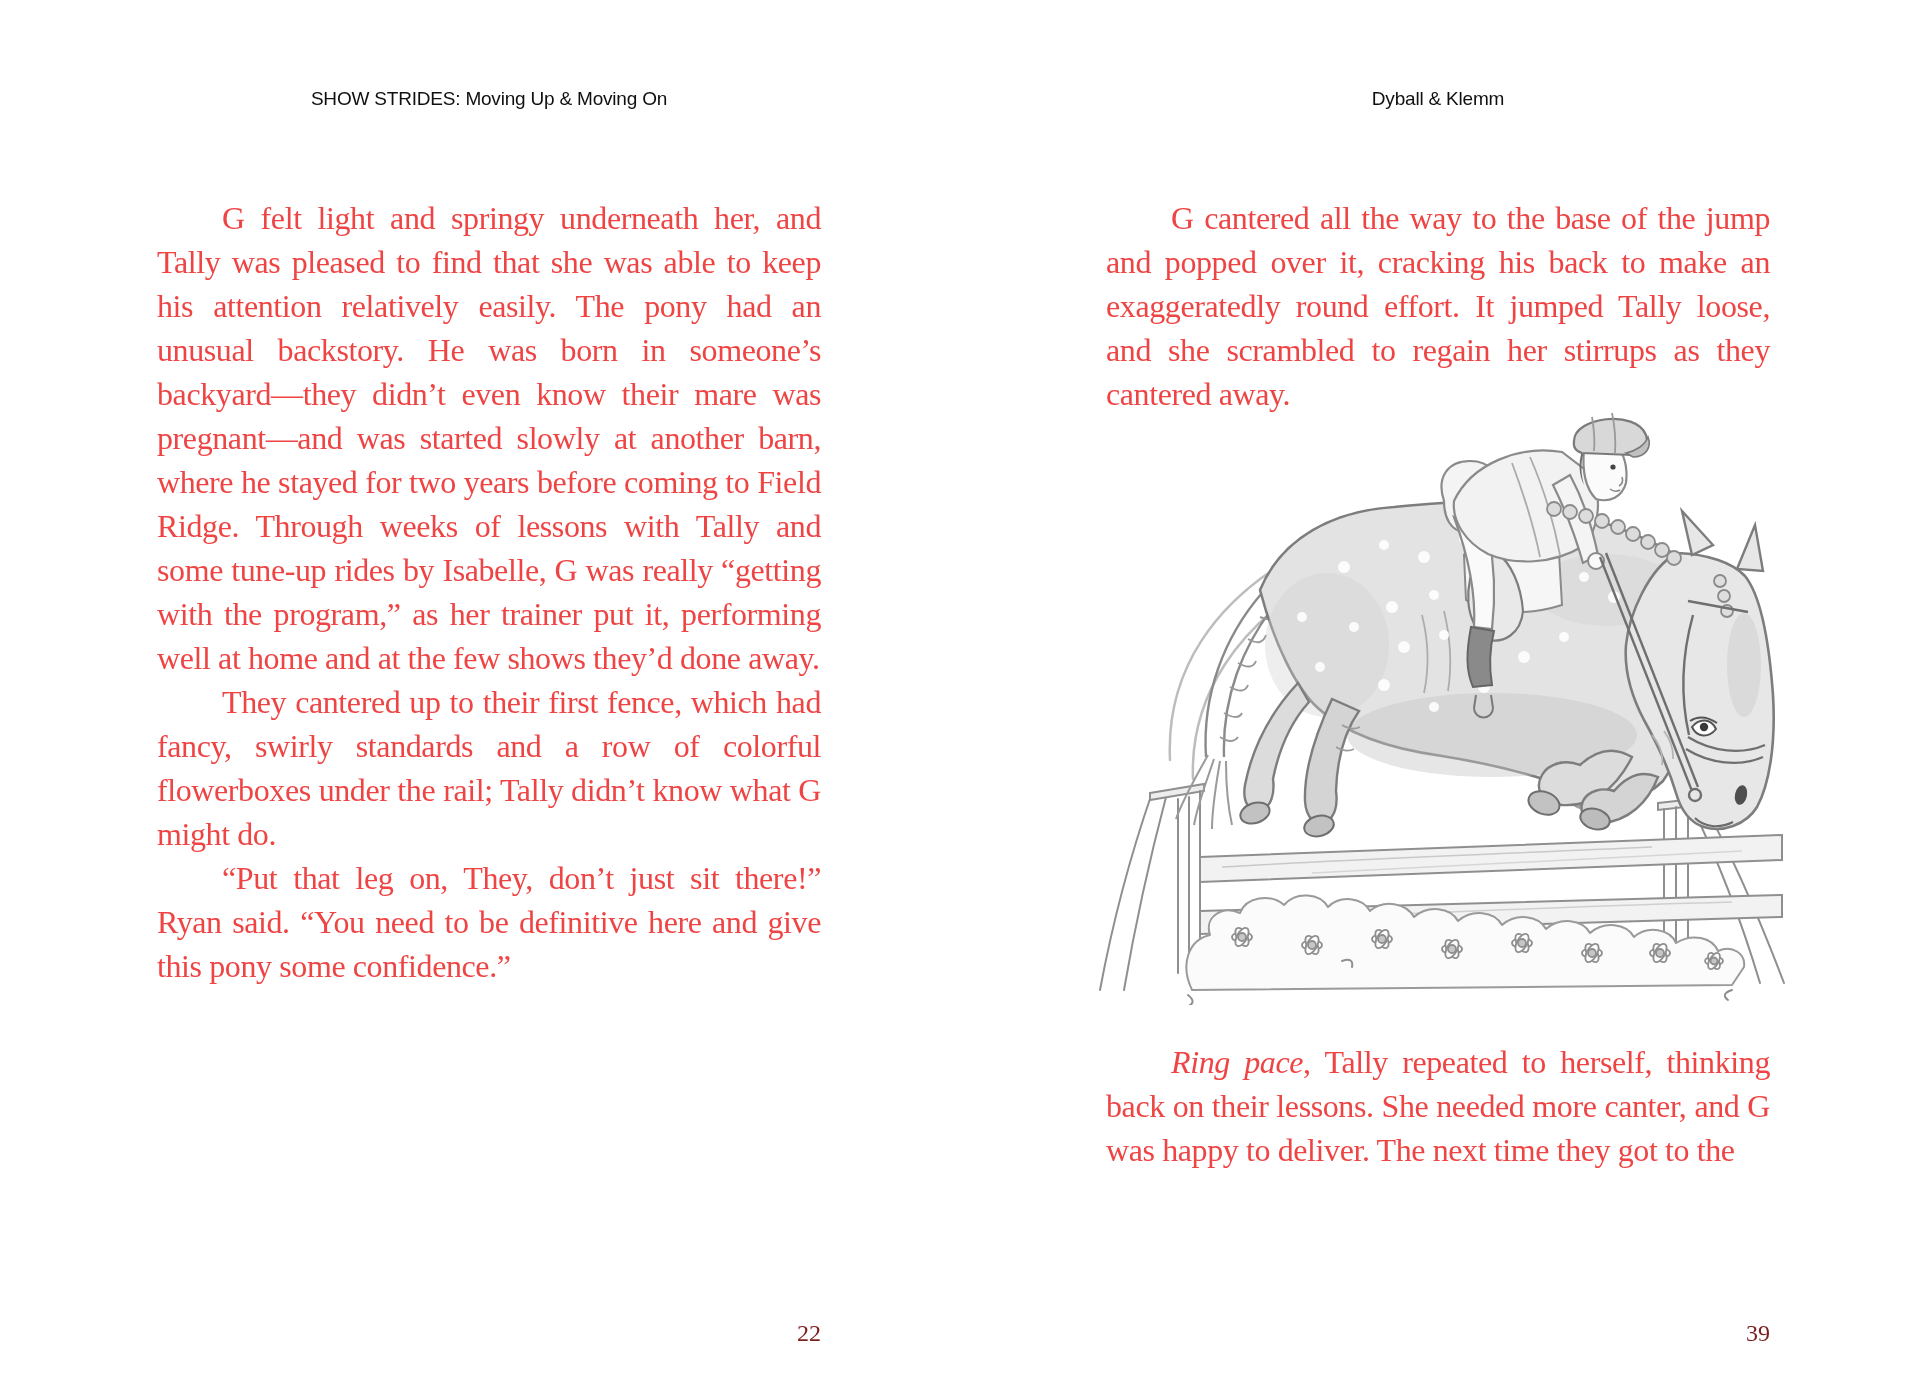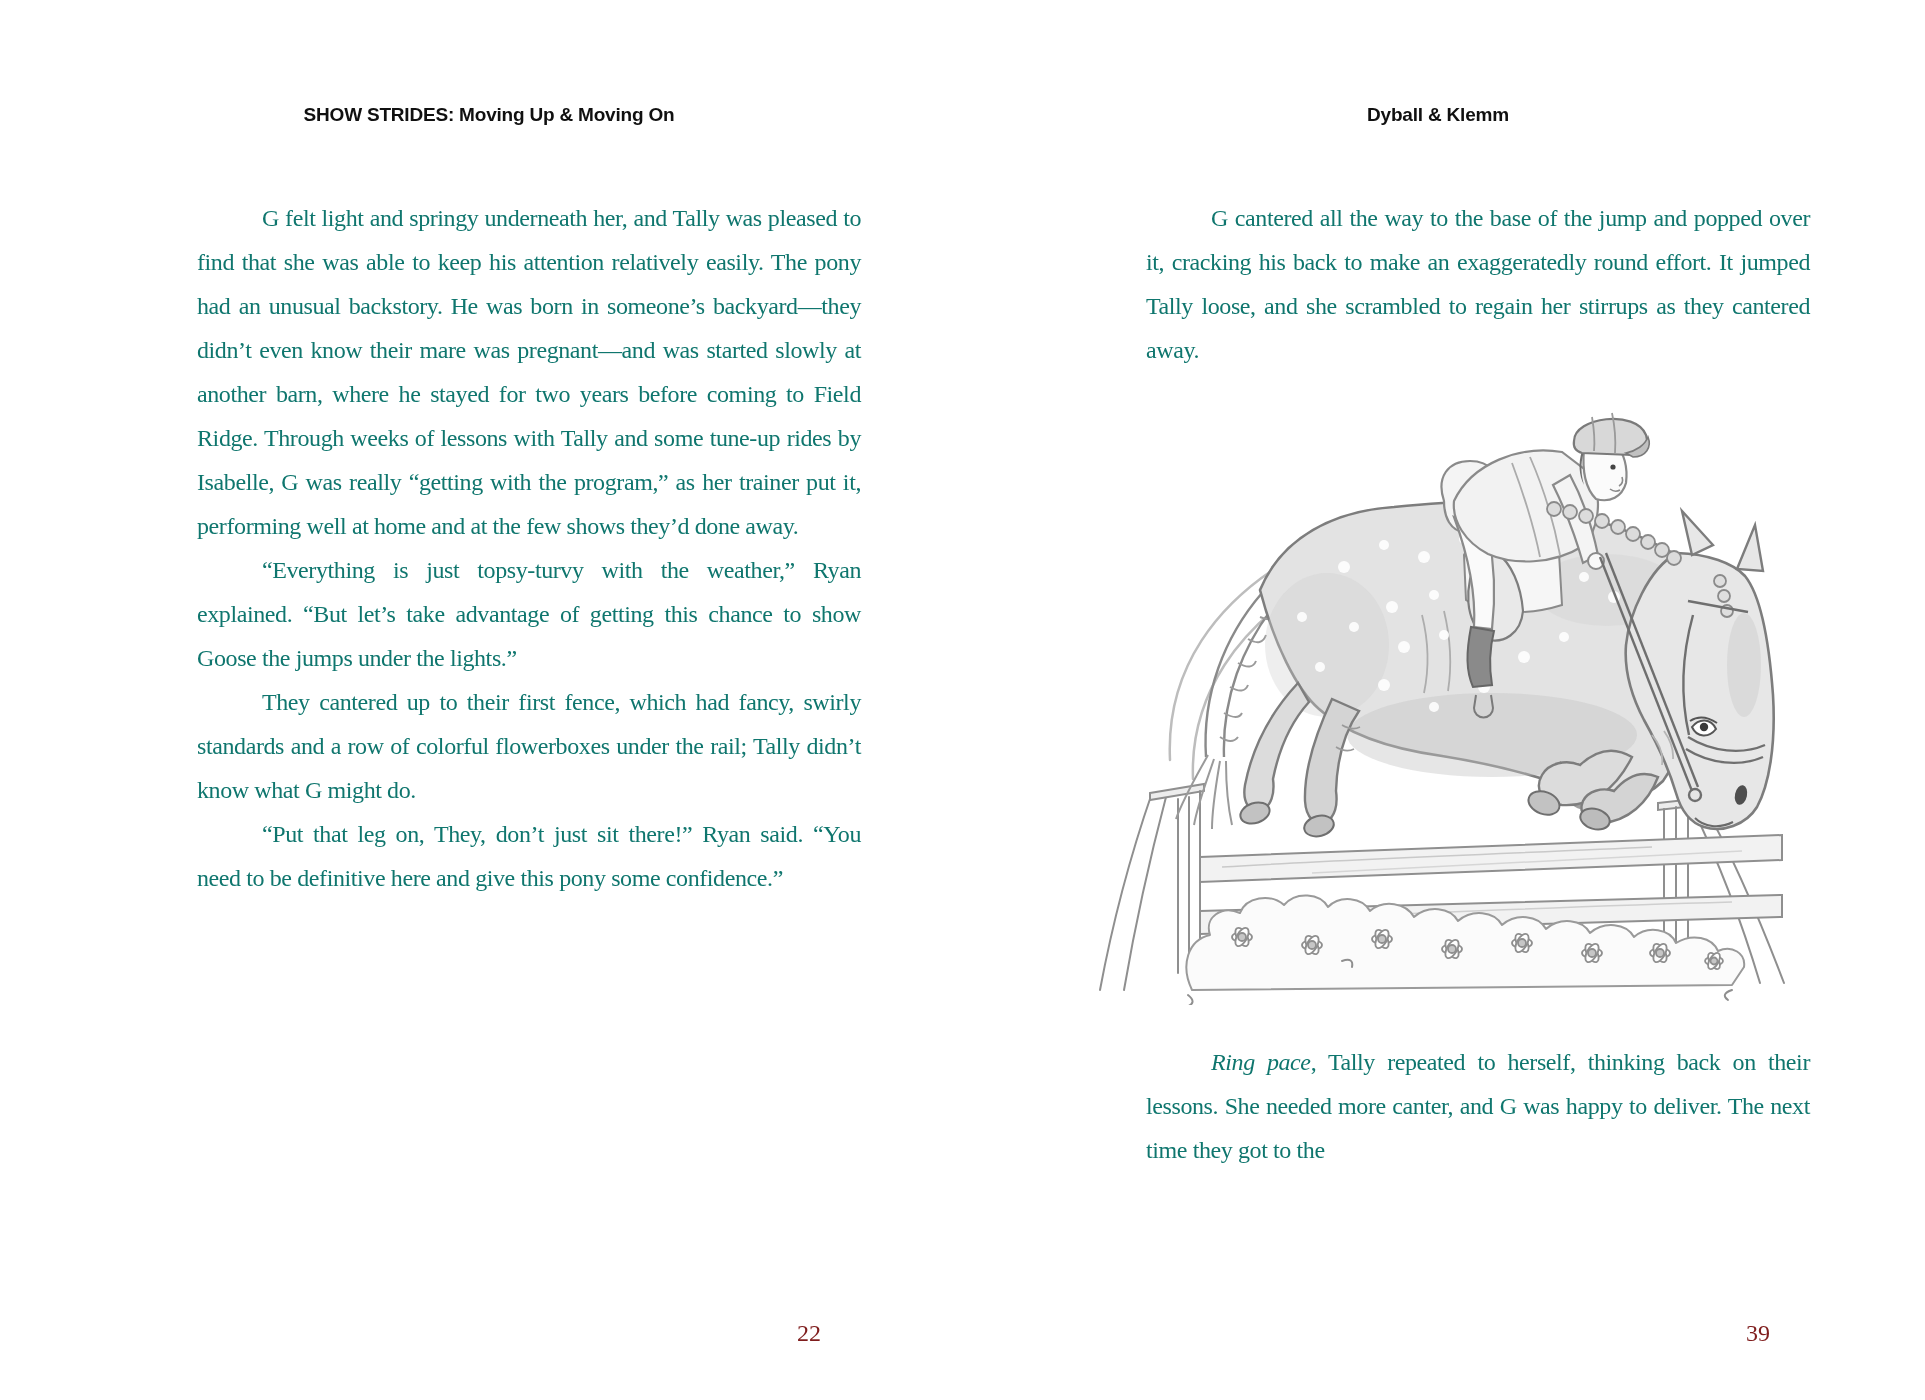--- a/index.html
+++ b/index.html
@@ -1,27 +1,27 @@
 <!DOCTYPE html>
 <html><head>
 <meta charset="utf-8">
 <style>
   html,body{margin:0;padding:0;}
   body{
     width:1925px;height:1400px;background:#ffffff;position:relative;
     font-family:"Liberation Serif", serif;color:#1c1c1c;overflow:hidden;
   }
   .running-head{
-    position:absolute;top:104px;width:664px;text-align:center;
-    font-family:"Liberation Sans", sans-serif;font-weight:bold;
+    position:absolute;top:88px;width:664px;text-align:center;
+    font-family:"Liberation Sans", sans-serif;font-weight:normal;
     font-size:19px;letter-spacing:-0.2px;color:#101010;white-space:nowrap;
   }
   .body-text{
-    position:absolute;width:664px;font-size:24px;line-height:44px;
-    letter-spacing:-0.4px;text-align:justify;color:#0f766e;margin-left:40px;
+    position:absolute;width:664px;font-size:32px;line-height:44px;
+    letter-spacing:-0.4px;text-align:justify;color:#ef4444;
   }
   .body-text p{margin:0;text-indent:65px;}
   .ital{font-style:italic;}
   .pagenum{
     position:absolute;top:1318px;width:664px;text-align:right;
     font-size:24px;line-height:30px;color:#7f1d1d;
   }
   #left-col-header{left:157px;}
   #right-col-header{left:1106px;}
   #left-body{left:157px;top:196px;height:1070px;}
@@ -36,21 +36,20 @@
 </head>
 <body>
 
 <div class="running-head" id="left-col-header">SHOW STRIDES: Moving Up &amp; Moving On</div>
 
 <div class="body-text" id="left-body">
 
     <p><span>G felt light and springy underneath her, and Tally was pleased to find that she was able to keep his attention relatively easily. The pony had an unusual backstory. He was born in someone’s backyard—they didn’t even know their mare was pregnant—and was started slowly at another barn, where he stayed for two years before coming to Field Ridge. Through weeks of lessons with Tally and some tune-up rides by Isabelle, G was really “getting with the program,” as her trainer put it, performing well at home and at the few shows they’d done away.</span></p>
 
 
-    <p><span>“Everything is just topsy-turvy with the weather,” Ryan explained. “But let’s take advantage of getting this chance to show Goose the jumps under the lights.”</span></p>
 
     <p><span>They cantered up to their first fence, which had fancy, swirly standards and a row of colorful flowerboxes under the rail; Tally didn’t know what G might do.</span></p>
 
     <p><span>“Put that leg on, They, don’t just sit there!” Ryan said. “You need to be definitive here and give this pony some confidence.”</span></p>
   </div>
 
 <div class="pagenum" id="left-pagenum">22</div>
 
 <div class="running-head" id="right-col-header">Dyball &amp; Klemm</div>
 

